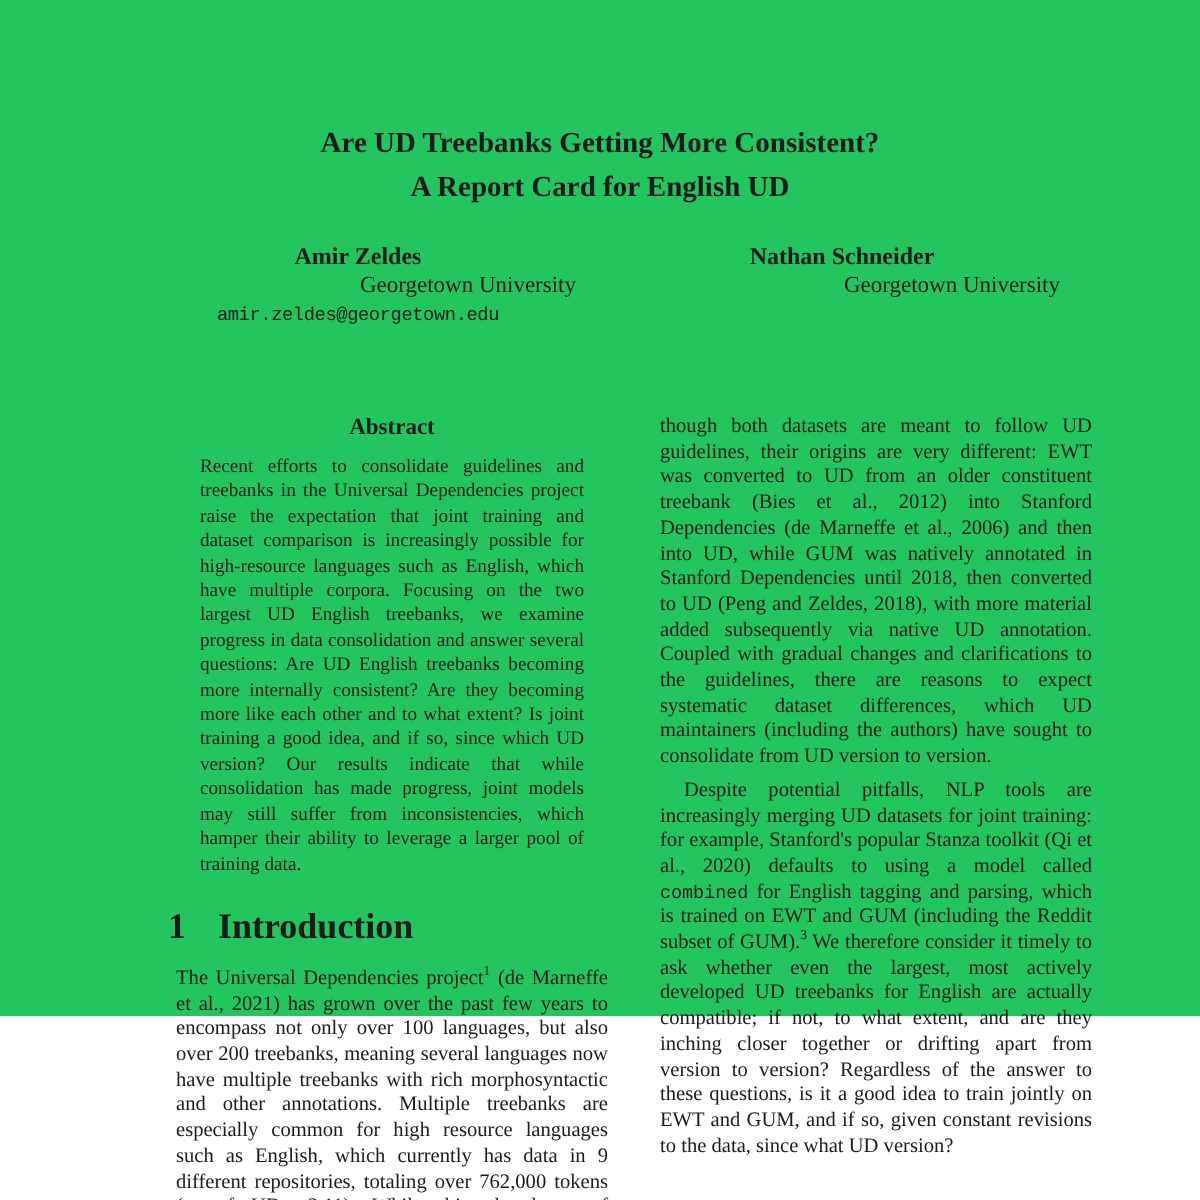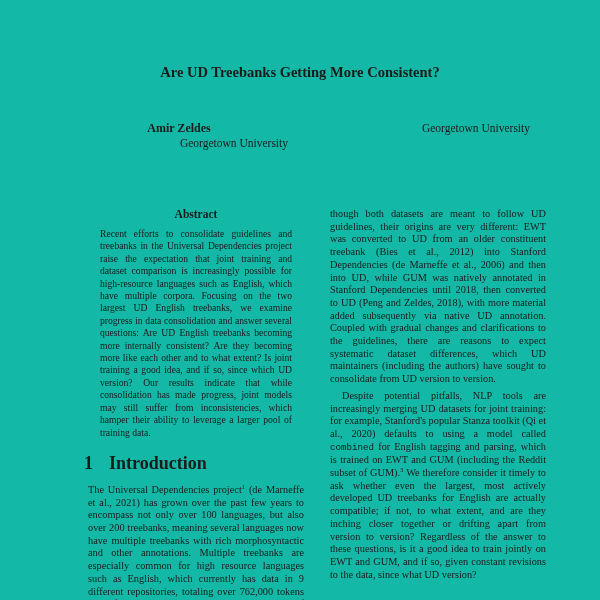--- a/index.html
+++ b/index.html
@@ -1,21 +1,21 @@
 <!DOCTYPE html>
 <html><head>
 <meta charset="utf-8">
 <style>
   html, body { margin: 0; padding: 0; }
   body {
     width: 600px; height: 600px; overflow: hidden; background: #ffffff;
     font-family: "Liberation Serif", serif;
   }
   .page {
-    position: relative; width: 600px; height: 600px; background: #14b8a6;
+    position: relative; width: 600px; height: 508px; background: #22c55e;
     color: #1b1b1b;
   }
   .title {
     position: absolute; top: 62px; left: 0; right: 0;
     text-align: center; font-weight: bold; font-size: 14.5px; line-height: 21.5px;
   }
   .authors {
     position: absolute; top: 121px; left: 70px; right: 70px; display: flex; gap: 24px;
   }
   .author { flex: 1; text-align: center; }
@@ -43,28 +43,31 @@
   sup { font-size: 6.8px; line-height: 0; }
   .mono { font-family: "Liberation Mono", monospace; font-size: 9.2px; }
 </style>
 </head>
 <body>
 
 <div class="page">
 
   <div class="title">
     <div>Are UD Treebanks Getting More Consistent?</div>
+    <div>A Report Card for English UD</div>
   </div>
 
   <div class="authors">
     <div class="author">
       <div class="author-name">Amir Zeldes</div>
       <div class="author-affil">Georgetown University</div>
+      <div class="author-email">amir.zeldes@georgetown.edu</div>
     </div>
     <div class="author">
+      <div class="author-name">Nathan Schneider</div>
       <div class="author-affil">Georgetown University</div>
     </div>
   </div>
 
   <div class="columns">
 
     <div class="col">
       <div>
         <div class="abstract-heading">Abstract</div>
         <p class="abstract-body">Recent efforts to consolidate guidelines and treebanks in the Universal Dependencies project raise the expectation that joint training and dataset comparison is increasingly possible for high-resource languages such as English, which have multiple corpora. Focusing on the two largest UD English treebanks, we examine progress in data consolidation and answer several questions: Are UD English treebanks becoming more internally consistent? Are they becoming more like each other and to what extent? Is joint training a good idea, and if so, since which UD version? Our results indicate that while consolidation has made progress, joint models may still suffer from inconsistencies, which hamper their ability to leverage a larger pool of training data.</p>

